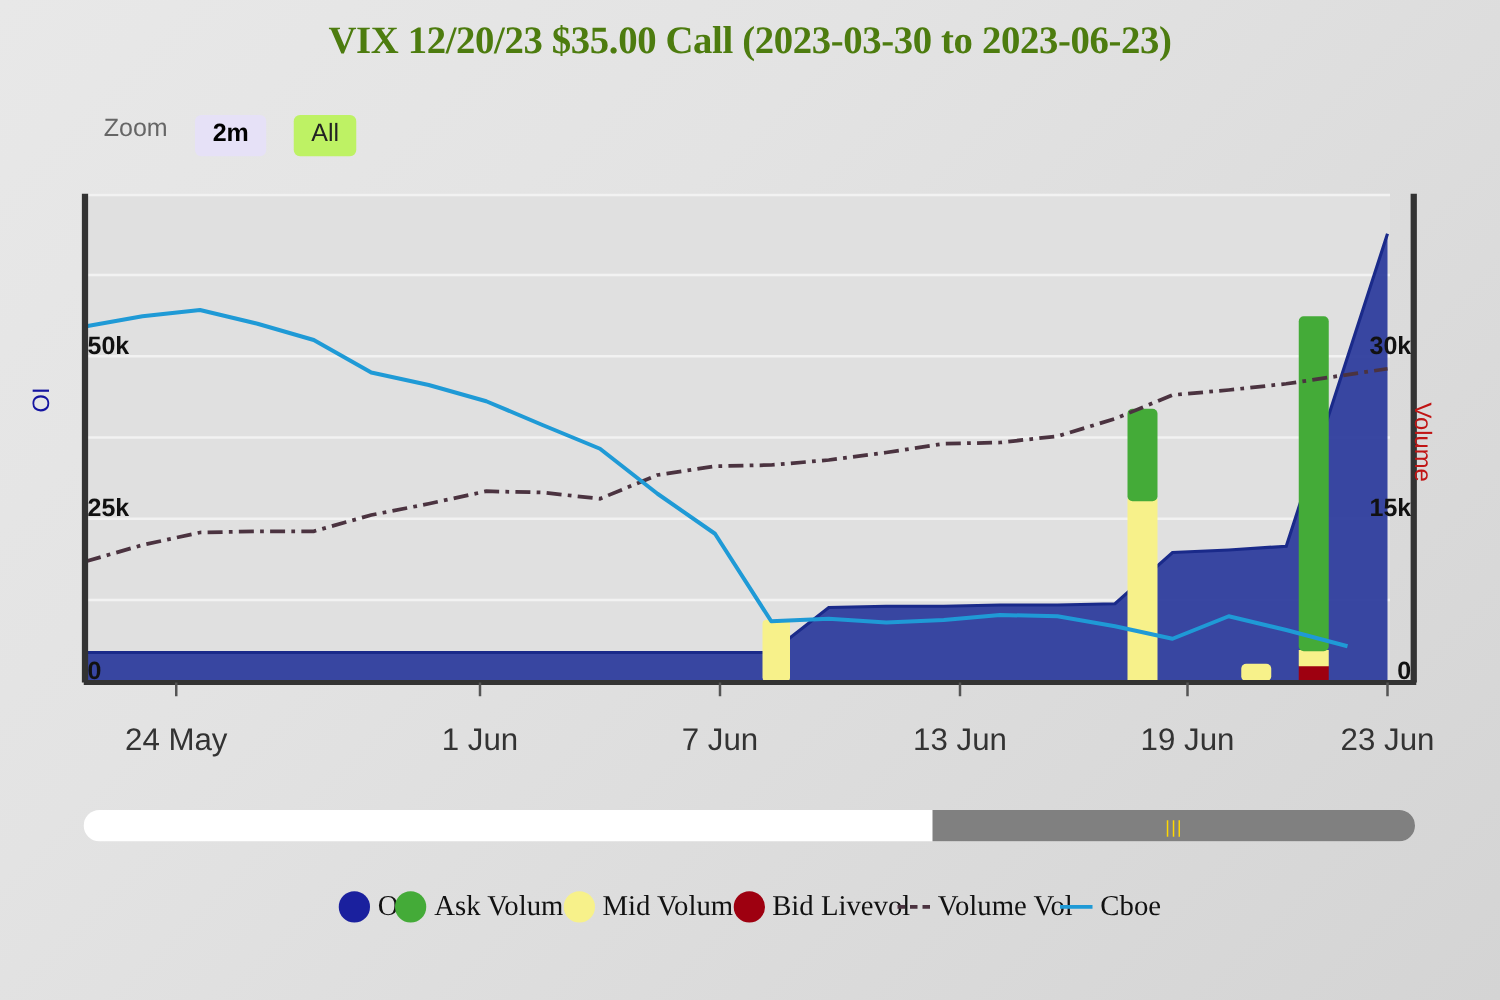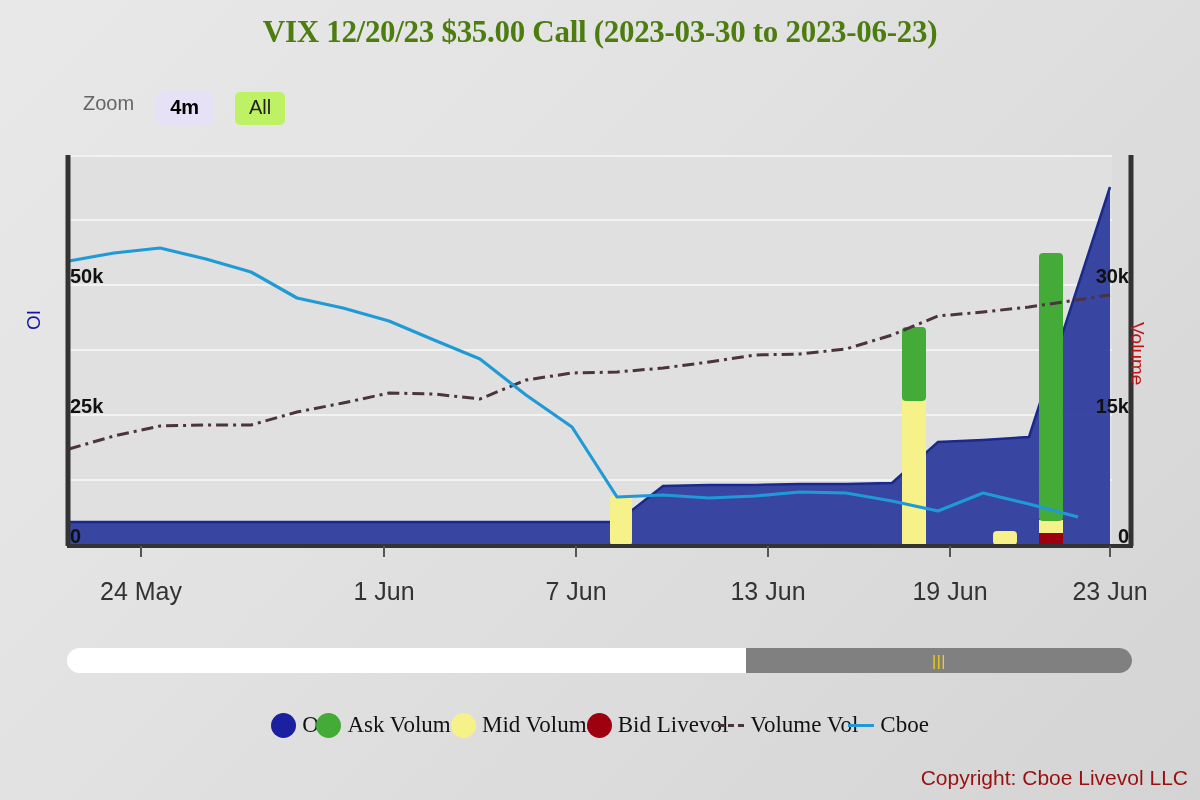--- a/index.html
+++ b/index.html
@@ -185,21 +185,21 @@
 </style>
 </head>
 <body>
 
 <div id="root">
 
   <div class="chart-title">VIX 12/20/23 $35.00 Call (2023-03-30 to 2023-06-23)</div>
 
   <div class="rangesel">
     <span class="rangesel-label">Zoom</span>
-    <button class="range-btn selected">4m</button>
+    <button class="range-btn selected">2m</button>
     <button class="range-btn plain">All</button>
   </div>
 
   <div class="plot-wrap">
     <svg class="plot-svg" width="1200" height="800" viewBox="0 0 1200 800" xmlns="http://www.w3.org/2000/svg">
       <defs>
         <clipPath id="plotclip">
             <rect x="67" y="155" width="1045" height="390"></rect>
           </clipPath>
       </defs>
@@ -303,15 +303,14 @@
     <div class="legend-item">
       <span class="legend-dash"></span>
       <span class="legend-text">Volume Vol</span>
     </div>
     <div class="legend-item">
       <span class="legend-line"></span>
       <span class="legend-text">Cboe</span>
     </div>
   </div>
 
-  <div class="copyright">Copyright: Cboe Livevol LLC</div>
 
 </div>
 
 </body></html>

